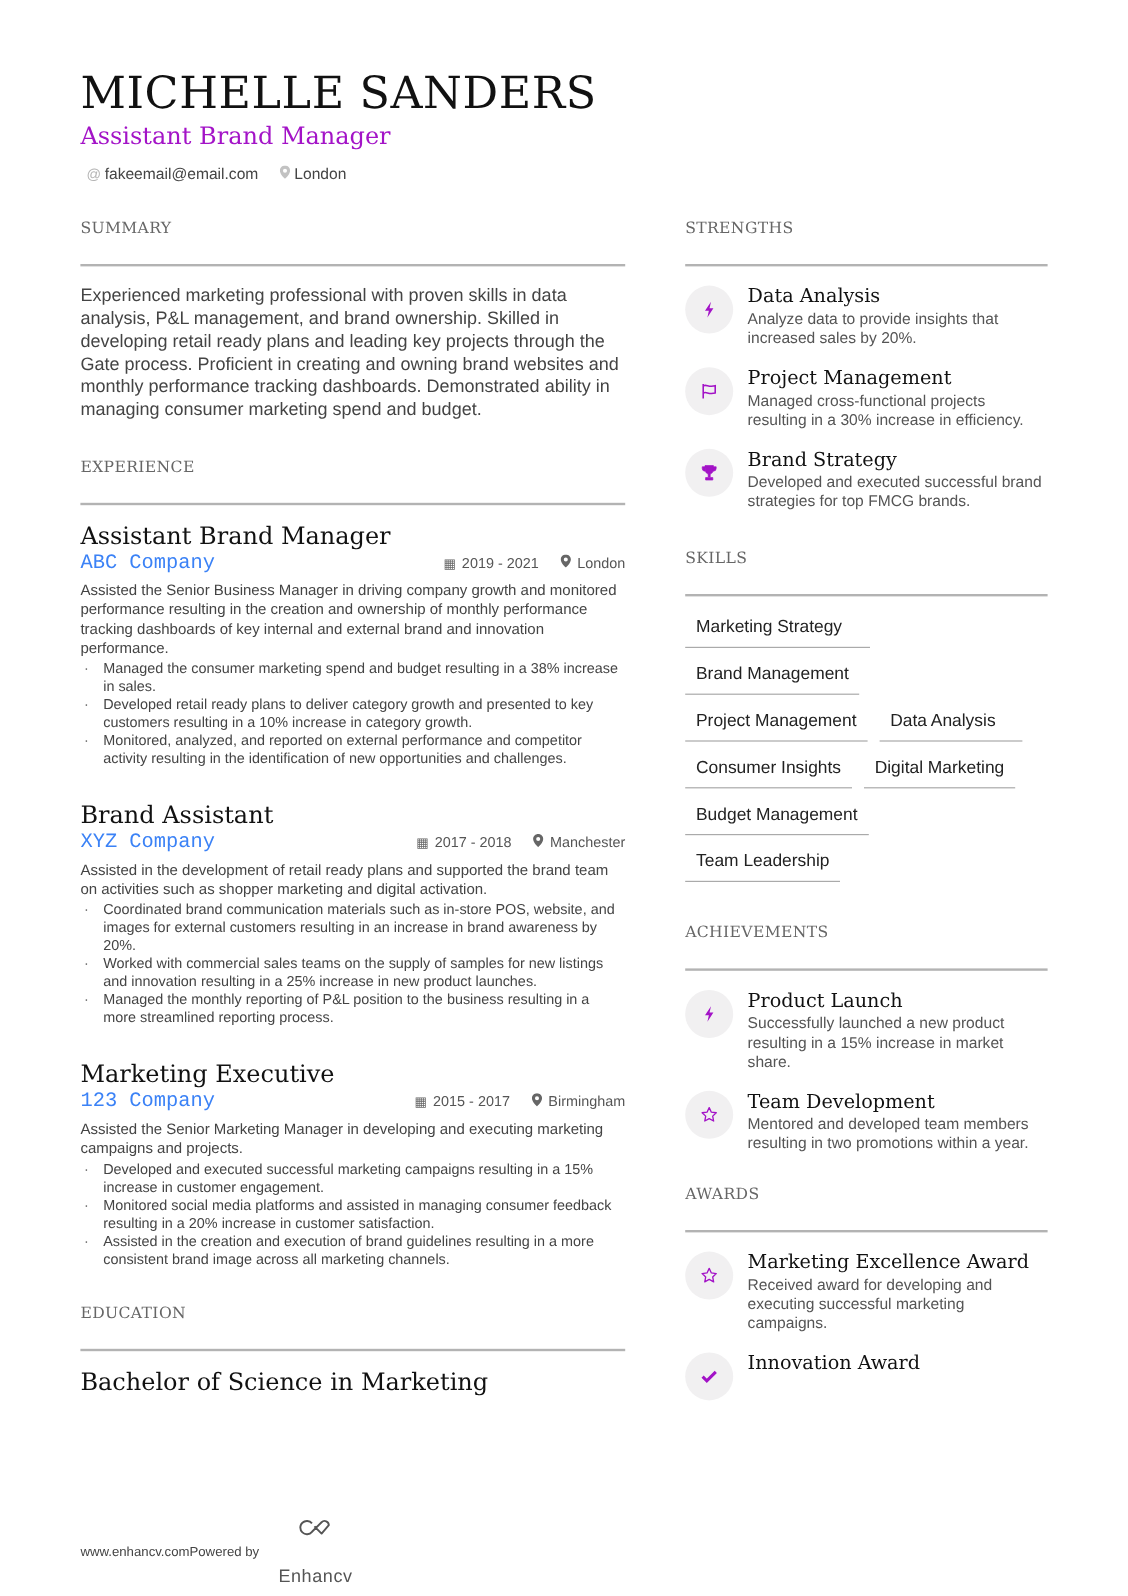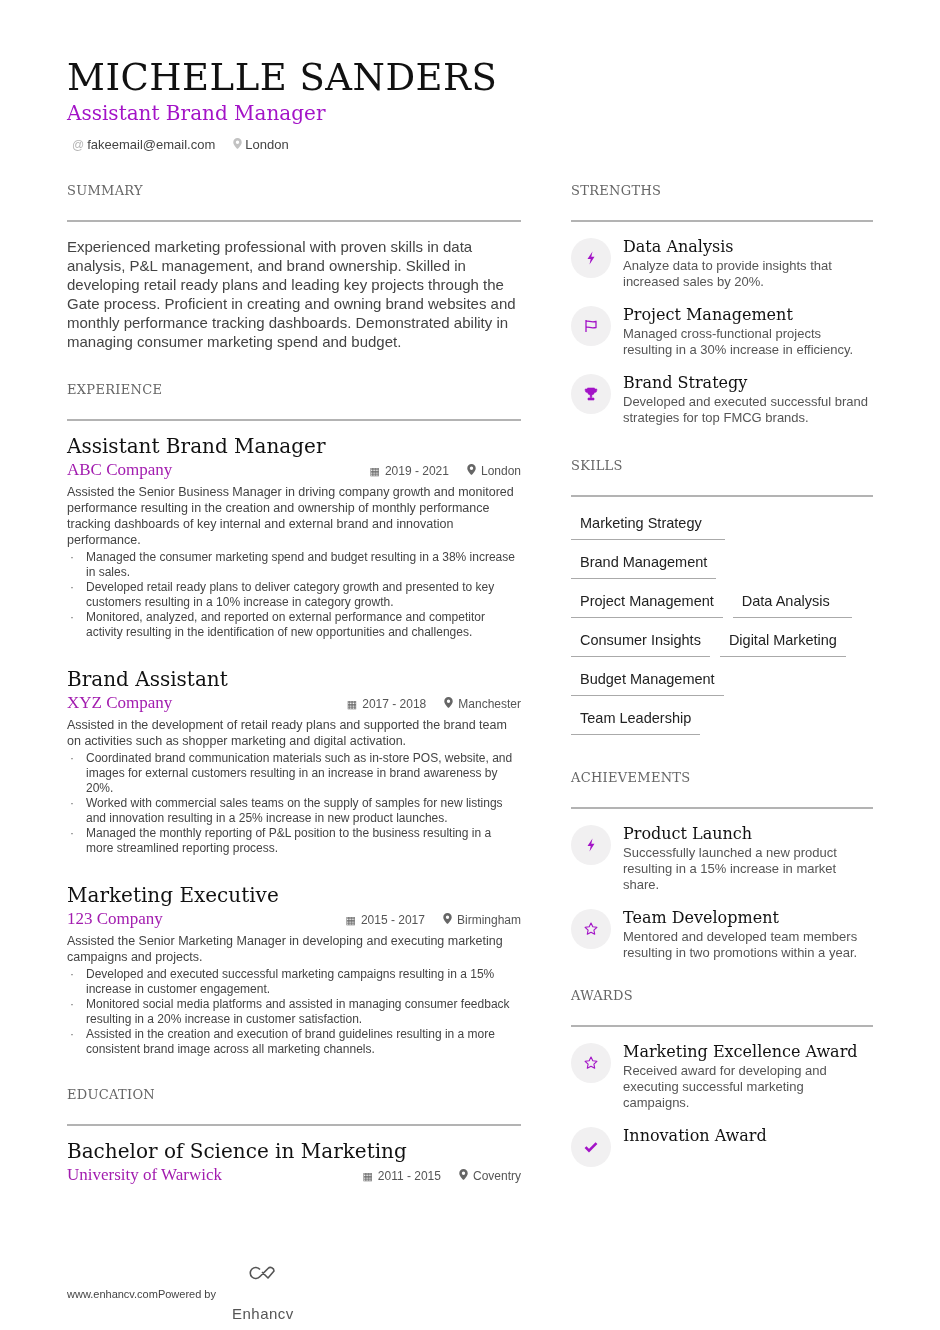--- a/index.html
+++ b/index.html
@@ -18,21 +18,21 @@
 
   .sec-title { font-family: "DejaVu Serif", serif; font-size: 13px; color: #666; letter-spacing: 0.3px; padding-bottom: 21px; border-bottom: 2px solid #b3b3b3; line-height: 16px; }
 
   .summary { font-size: 15px; line-height: 19px; color: #444; margin-top: 15px; }
 
   .exp-section { margin-top: 31px; }
   .job { margin-top: 12px; }
   .job + .job { margin-top: 26px; }
   .job-title { font-family: "DejaVu Serif", serif; font-size: 20px; color: #111; line-height: 26px; }
   .job-row { display: flex; justify-content: space-between; align-items: baseline; }
-  .company { font-family: Liberation Serif, serif; font-size: 17px; color: #a21caf; line-height: 22px; }
+  .company { font-family: Liberation Mono, monospace; font-size: 17px; color: #3b82f6; line-height: 22px; }
   .meta { display: flex; gap: 18px; font-size: 12px; color: #555; }
   .meta span.ic { color: #666; margin-right: 5px; font-size: 11px; }
   .job-desc { font-size: 12.5px; line-height: 16px; color: #444; margin-top: 3px; }
   .bullets { list-style: none; margin-top: 2px; }
   .bullets li { position: relative; padding-left: 19px; font-size: 12px; line-height: 15px; color: #444; }
   .bullets li::before { content: "·"; position: absolute; left: 3px; top: 0; color: #666; }
 
   .edu-section { margin-top: 30px; }
   .edu { margin-top: 12px; }
 
@@ -142,29 +142,20 @@
         <li>Monitored social media platforms and assisted in managing consumer feedback resulting in a 20% increase in customer satisfaction.</li>
         <li>Assisted in the creation and execution of brand guidelines resulting in a more consistent brand image across all marketing channels.</li>
       </ul>
     </div>
   </section>
 
   <section class="edu-section">
     <div class="sec-title">EDUCATION</div>
     <div class="edu">
       <div class="job-title">Bachelor of Science in Marketing</div>
-      <div class="job-row">
-        <div class="company">University of Warwick</div>
-        <div class="meta">
-          <span><span class="ic">▦</span><span>2011 - 2015</span></span>
-          <span><span class="ic"><svg width="9" height="11" viewBox="0 0 10 13">
-                  <path d="M5 0C2.2 0 0 2.2 0 5c0 3.5 5 8 5 8s5-4.5 5-8c0-2.8-2.2-5-5-5zm0 7a2 2 0 110-4 2 2 0 010 4z" fill="#666"></path>
-                </svg></span><span>Coventry</span></span>
-        </div>
-      </div>
     </div>
   </section>
 </div>
 
 <div class="col-right">
 
   <section>
     <div class="sec-title">STRENGTHS</div>
 
     <div class="strength">

